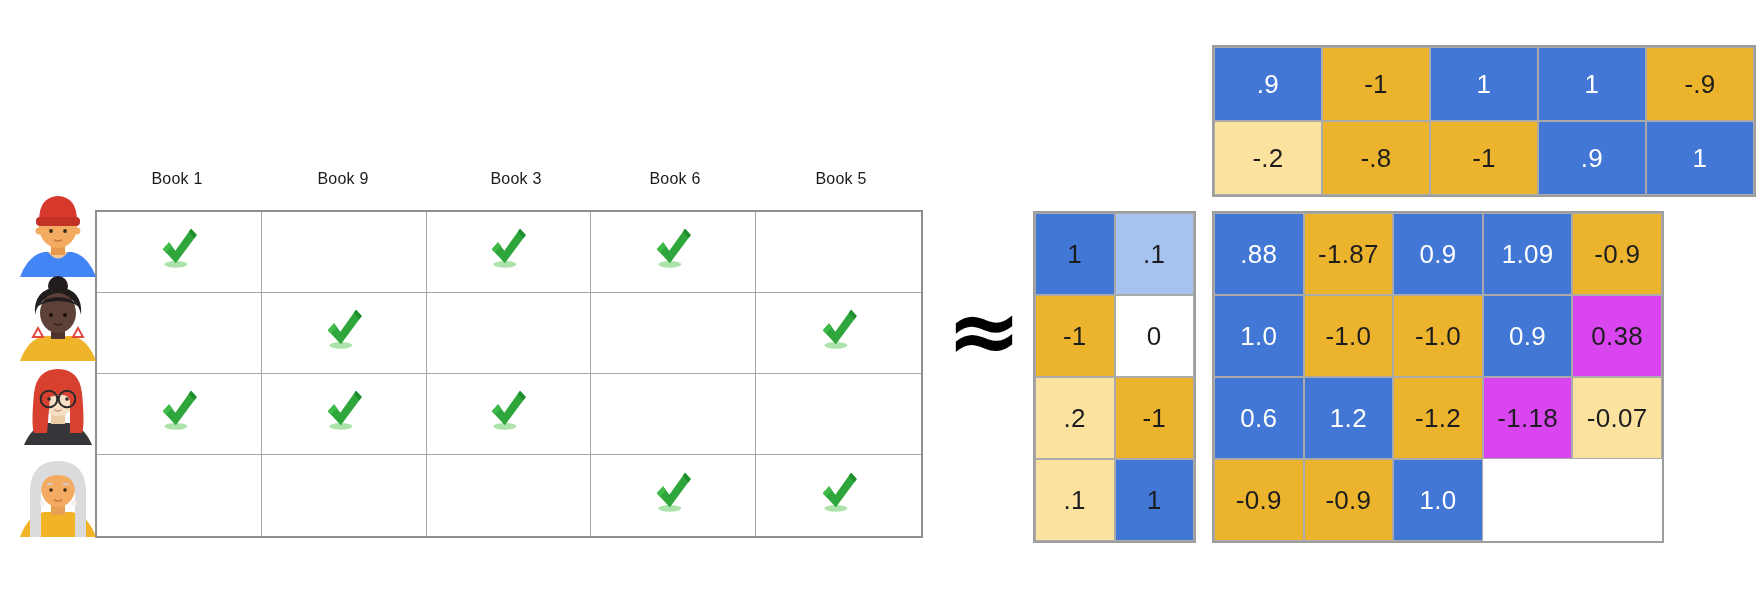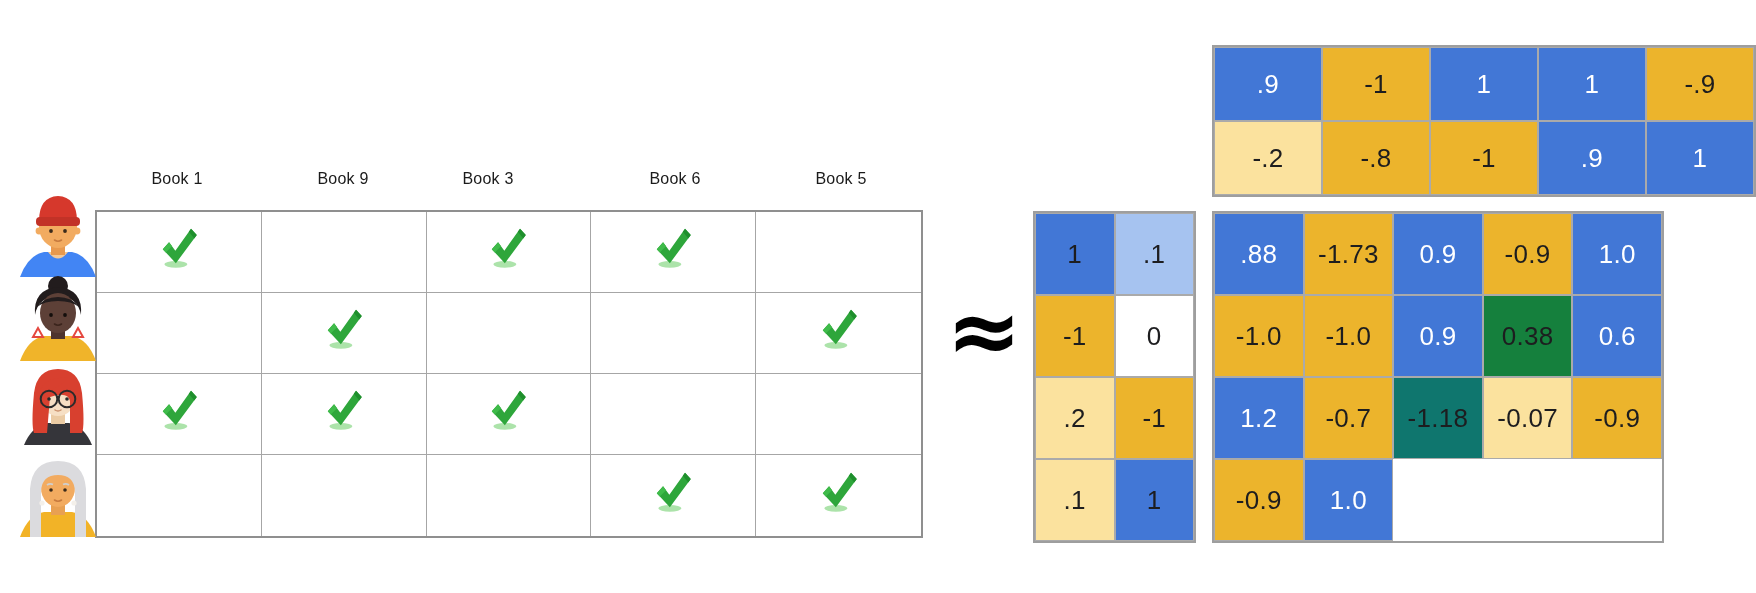--- a/index.html
+++ b/index.html
@@ -50,21 +50,21 @@
   #product-matrix{left:1212px;top:211px;width:452px;height:332px;
     grid-template-columns:repeat(5,1fr);grid-template-rows:repeat(4,1fr);}
 </style>
 </head>
 <body>
 
 <div class="canvas">
 
   <div class="book-header" style="left:177px">Book 1</div>
   <div class="book-header" style="left:343px">Book 9</div>
-  <div class="book-header" style="left:488px">Book 3</div>
+  <div class="book-header" style="left:516px">Book 3</div>
   <div class="book-header" style="left:675px">Book 6</div>
   <div class="book-header" style="left:841px">Book 5</div>
 
   <svg class="avatar" style="top:192px" viewBox="0 0 96 84">
     <path d="M10 84 Q18 62 34 59 L62 59 Q78 62 86 84 Z" fill="#4285F4"></path>
     <path d="M38 59 Q48 72 58 59 Z" fill="#F4C896"></path>
     <rect x="41" y="46" width="14" height="16" fill="#E8994E"></rect>
     <circle cx="29" cy="38" r="3.4" fill="#F2AB60"></circle>
       <circle cx="67" cy="38" r="3.4" fill="#F2AB60"></circle>
     <ellipse cx="48" cy="34" rx="19" ry="21" fill="#F2AB60"></ellipse>
@@ -229,31 +229,32 @@
       <div class="mcell" style="background: rgb(166, 195, 240); color: rgb(29, 29, 31);">.1</div>
       <div class="mcell" style="background: rgb(236, 180, 44); color: rgb(29, 29, 31);">-1</div>
       <div class="mcell" style="background: rgb(255, 255, 255); color: rgb(29, 29, 31);">0</div>
       <div class="mcell" style="background: rgb(251, 226, 158); color: rgb(29, 29, 31);">.2</div>
       <div class="mcell" style="background: rgb(236, 180, 44); color: rgb(29, 29, 31);">-1</div>
       <div class="mcell" style="background: rgb(251, 226, 158); color: rgb(29, 29, 31);">.1</div>
       <div class="mcell" style="background: rgb(66, 119, 214); color: rgb(29, 29, 31);">1</div>
     </div>
   <div class="matrix" id="product-matrix">
       <div class="mcell" style="background: rgb(66, 119, 214); color: rgb(255, 255, 255);">.88</div>
-      <div class="mcell" style="background: rgb(236, 180, 44); color: rgb(29, 29, 31);">-1.73</div>
+      <div class="mcell" style="background: rgb(236, 180, 44); color: rgb(29, 29, 31);">-1.87</div>
       <div class="mcell" style="background: rgb(66, 119, 214); color: rgb(255, 255, 255);">0.9</div>
+      <div class="mcell" style="background: rgb(66, 119, 214); color: rgb(255, 255, 255);">1.09</div>
       <div class="mcell" style="background: rgb(236, 180, 44); color: rgb(29, 29, 31);">-0.9</div>
       <div class="mcell" style="background: rgb(66, 119, 214); color: rgb(255, 255, 255);">1.0</div>
       <div class="mcell" style="background: rgb(236, 180, 44); color: rgb(29, 29, 31);">-1.0</div>
       <div class="mcell" style="background: rgb(236, 180, 44); color: rgb(29, 29, 31);">-1.0</div>
       <div class="mcell" style="background: rgb(66, 119, 214); color: rgb(255, 255, 255);">0.9</div>
-      <div class="mcell" style="background: #15803d; color: rgb(29, 29, 31);">0.38</div>
+      <div class="mcell" style="background: #d946ef; color: rgb(29, 29, 31);">0.38</div>
       <div class="mcell" style="background: rgb(66, 119, 214); color: rgb(255, 255, 255); text-align: right;">0.6</div>
       <div class="mcell" style="background: rgb(66, 119, 214); color: rgb(255, 255, 255);">1.2</div>
-      <div class="mcell" style="background: rgb(236, 180, 44); color: rgb(29, 29, 31);">-0.7</div>
-      <div class="mcell" style="background: #0f766e; color: rgb(29, 29, 31);">-1.18</div>
+      <div class="mcell" style="background: rgb(236, 180, 44); color: rgb(29, 29, 31);">-1.2</div>
+      <div class="mcell" style="background: #d946ef; color: rgb(29, 29, 31);">-1.18</div>
       <div class="mcell" style="background: rgb(251, 226, 158); color: rgb(29, 29, 31);">-0.07</div>
       <div class="mcell" style="background: rgb(236, 180, 44); color: rgb(29, 29, 31);">-0.9</div>
       <div class="mcell" style="background: rgb(236, 180, 44); color: rgb(29, 29, 31);">-0.9</div>
       <div class="mcell" style="background: rgb(66, 119, 214); color: rgb(255, 255, 255);">1.0</div>
     </div>
 
 </div>
 
 </body></html>

